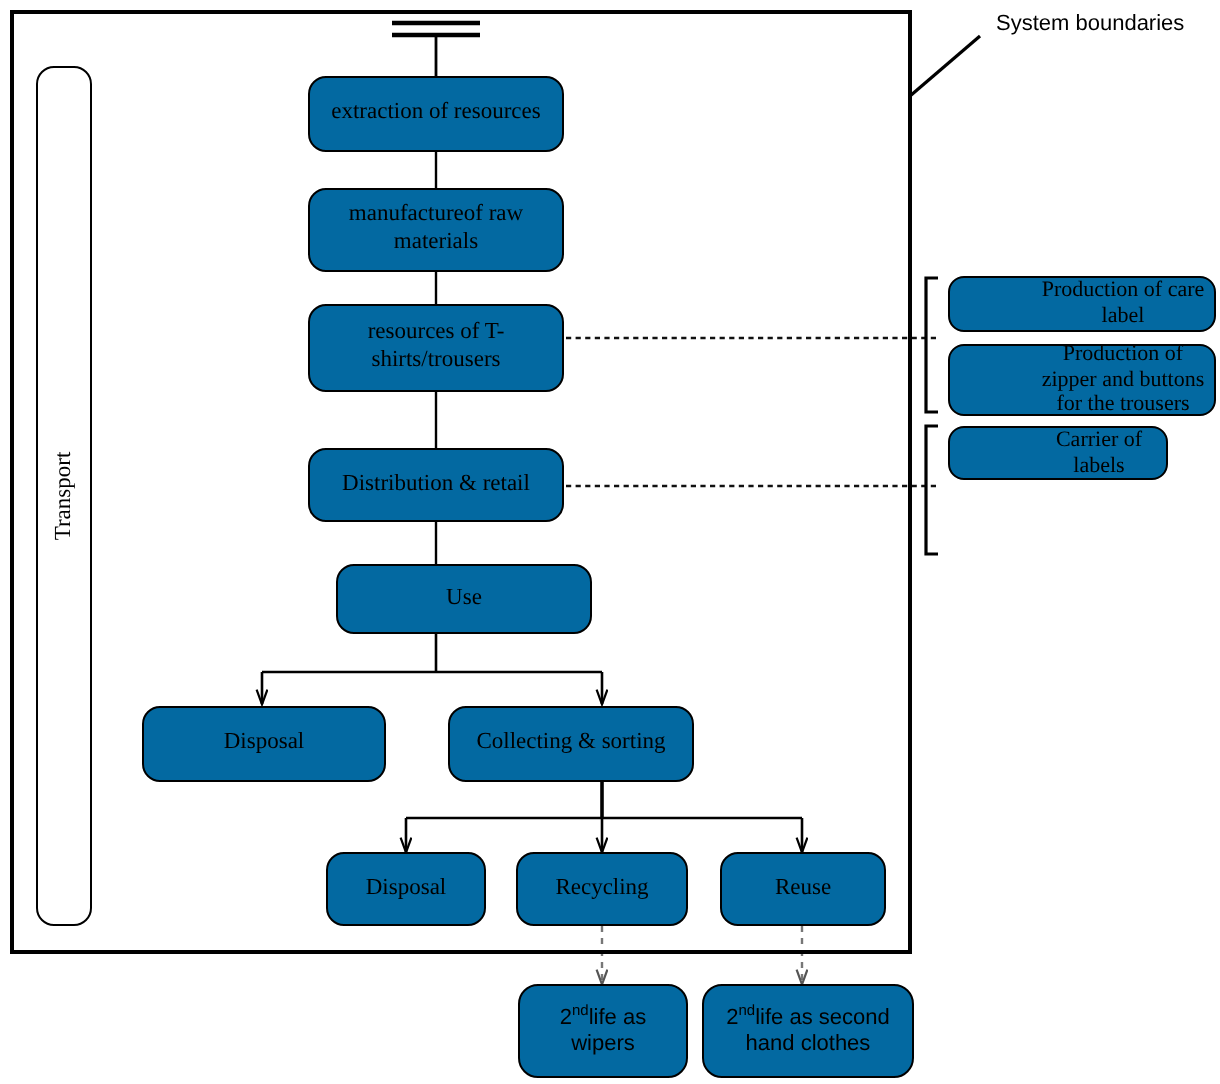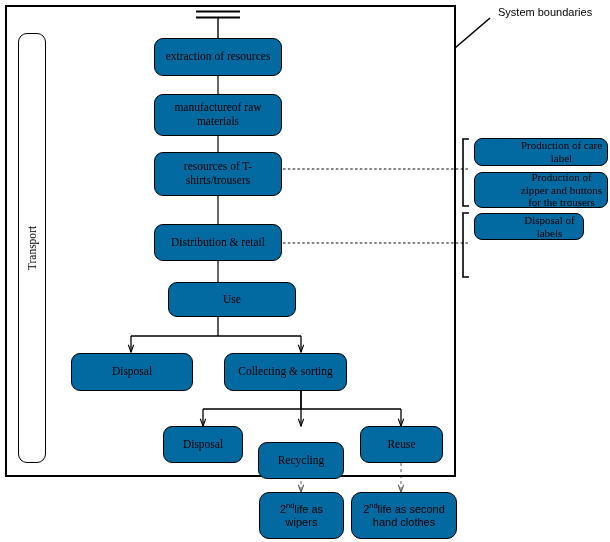--- a/index.html
+++ b/index.html
@@ -203,21 +203,21 @@
   </div>
 
   <div class="node" style="left:224px; top:353px; width:123px; height:38px;">
     <span class="txt">Collecting &amp; sorting</span>
   </div>
 
   <div class="node" style="left:163px; top:426px; width:80px; height:37px;">
     <span class="txt">Disposal</span>
   </div>
 
-  <div class="node" style="left:258px; top:426px; width:86px; height:37px;margin-top:16px;">
+  <div class="node" style="left:258px; top:426px; width:86px; height:37px;">
     <span class="txt">Recycling</span>
   </div>
 
   <div class="node" style="left:360px; top:426px; width:83px; height:37px;">
     <span class="txt">Reuse</span>
   </div>
 
   <div class="node sans" style="left:259px; top:492px; width:85px; height:47px;">
     <span class="txt">
       <span>2</span><sup>nd</sup><span>life as wipers</span>
@@ -232,17 +232,17 @@
 
   <div class="node side" style="left:474px; top:138px; width:134px; height:28px;">
     <span class="txt">Production of care label</span>
   </div>
 
   <div class="node side" style="left:474px; top:172px; width:134px; height:36px;font-family:Liberation Serif, serif;">
     <span class="txt">Production of zipper and buttons for the trousers</span>
   </div>
 
   <div class="node side" style="left:474px; top:213px; width:110px; height:27px;">
-    <span class="txt">Disposal of labels</span>
+    <span class="txt">Carrier of labels</span>
   </div>
 
 
 </div>
 
 </body></html>

